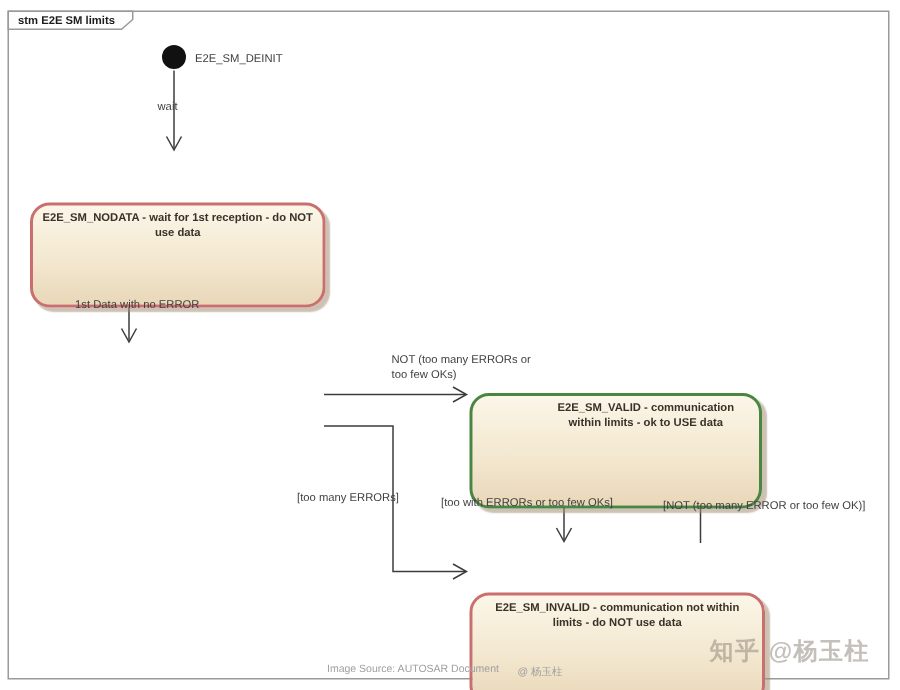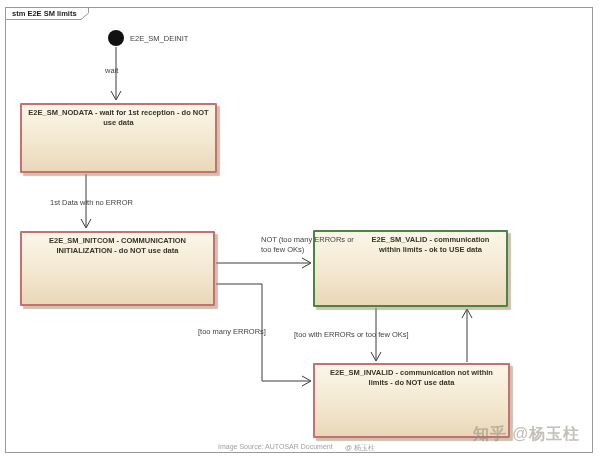--- a/index.html
+++ b/index.html
@@ -9,24 +9,24 @@
   }
   #wires{position:absolute;left:0;top:0;width:600px;height:460px;}
   .wire{stroke:#3c3c3c;stroke-width:1;fill:none;}
   .frame-line{stroke:#9a9a9a;stroke-width:1;fill:none;}
   .frame-tab{stroke:#9a9a9a;stroke-width:1;fill:#fdfdfd;}
   .frame-title{
     position:absolute;left:12px;top:9px;font-size:7.5px;font-weight:bold;color:#1c1c1c;
     white-space:nowrap;
   }
   .state{
-    position:absolute;border-radius:1px;border:2px solid #c9706e;
+    position:absolute;border-radius:13px;border:2px solid #c9706e;
     background:linear-gradient(180deg,#fbf6e8 0%,#f3e8d0 55%,#e9d7b8 100%);
     box-shadow:3px 3px 1px rgba(164,142,118,0.55);
-    box-sizing:border-box;display:flex;justify-content:center;
+    box-sizing:border-box;display:flex;justify-content:center;margin-top:32px;
   }
   .state.green{border-color:#4a8642;padding-left:40px;}
   .state .state-label{
     padding:3px 5px 0 5px;font-size:7.5px;font-weight:bold;color:#3a3129;
     text-align:center;line-height:1.35;
   }
   .init-dot{
     position:absolute;left:108px;top:30px;width:16px;height:16px;border-radius:50%;
     background:#111111;
   }
@@ -71,35 +71,33 @@
 
   <div class="frame-title">stm E2E SM limits</div>
 
   <div class="init-dot"></div>
   <div class="t-label" style="left:130px;top:34px;">E2E_SM_DEINIT</div>
 
   <div class="state" style="left:20px;top:103px;width:197px;height:70px;">
     <div class="state-label">E2E_SM_NODATA - wait for 1st reception - do NOT use data</div>
   </div>
 
-  <div class="state" style="left:20px;top:231px;width:195px;height:75px;">
-    <div class="state-label">E2E_SM_INITCOM - COMMUNICATION INITIALIZATION - do NOT use data</div>
-  </div>
 
   <div class="state green" style="left:313px;top:230px;width:195px;height:77px;">
     <div class="state-label">E2E_SM_VALID - communication within limits - ok to USE data</div>
   </div>
 
   <div class="state" style="left:313px;top:363px;width:197px;height:75px;">
     <div class="state-label">E2E_SM_INVALID - communication not within limits - do NOT use data</div>
   </div>
 
   <div class="t-label" style="left:105px;top:66px;">wait</div>
   <div class="t-label" style="left:50px;top:198px;">1st Data with no ERROR</div>
   <div class="t-label wrap" style="left:216px;top:235px;width:94px;">NOT (too many ERRORs or too few OKs)</div>
   <div class="t-label" style="left:198px;top:327px;">[too many ERRORs]</div>
   <div class="t-label" style="left:294px;top:330px;">[too with ERRORs or too few OKs]</div>
+  <div class="t-label" style="left:442px;top:332px;">[NOT (too many ERROR or too few OK)]</div>
 
   <div class="wm-small" style="left:218px;top:443px;">Image Source: AUTOSAR Document</div>
   <div class="wm-small" style="left:345px;top:443px;">@ 杨玉柱</div>
   <div class="wm-zhihu">知乎 @杨玉柱</div>
 
 </div>
 
 </body></html>

